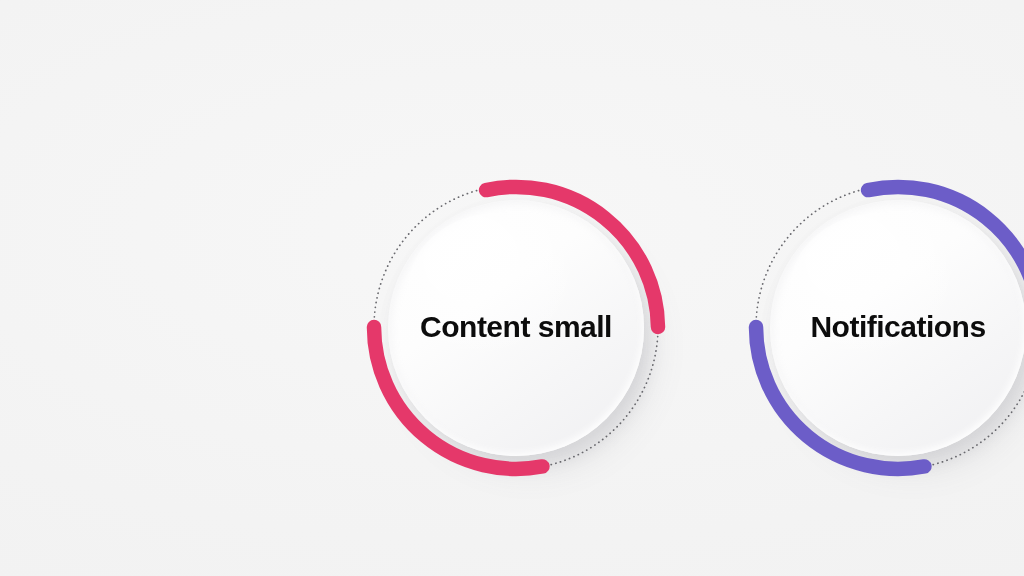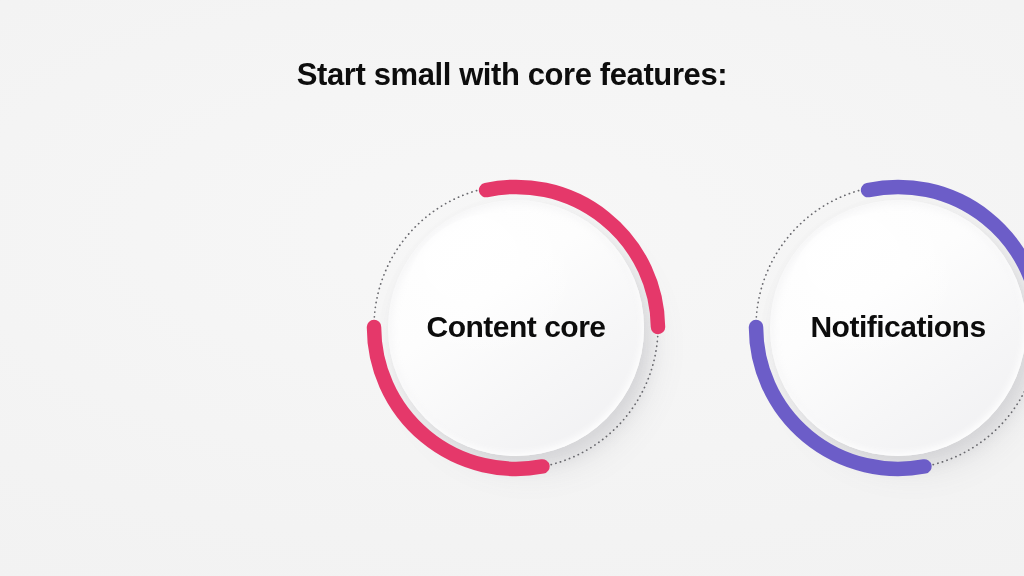--- a/index.html
+++ b/index.html
@@ -127,33 +127,32 @@
     white-space: nowrap;
     font-family: "Liberation Sans", sans-serif;
     pointer-events: none;
   }
 </style>
 </head>
 <body style="background-color: rgb(244, 244, 244);">
 
 <div id="slide">
 
-  <div class="title">Start small with core features:</div>
 
   <div class="circles">
 
 
     <div class="feature f1">
       <div class="puck"></div>
       <svg class="ring-svg" viewBox="0 0 300 302">
         <circle class="dotted-ring" cx="150" cy="151" r="142"></circle>
         <path class="arc" d="M 120.1 14.1 A 142 142 0 0 1 292 151" stroke="#e5386a"></path>
         <path class="arc" d="M 8 151 A 142 142 0 0 0 176.4 290.4" stroke="#e5386a"></path>
       </svg>
-      <div class="label">Content core</div>
+      <div class="label">Content small</div>
     </div>
 
     <div class="feature f2">
       <div class="puck"></div>
       <svg class="ring-svg" viewBox="0 0 300 302">
         <circle class="dotted-ring" cx="150" cy="151" r="142"></circle>
         <path class="arc" d="M 120.1 14.1 A 142 142 0 0 1 292 151" stroke="#6c5dc8"></path>
         <path class="arc" d="M 8 151 A 142 142 0 0 0 176.4 290.4" stroke="#6c5dc8"></path>
       </svg>
       <div class="label">Notifications</div>

